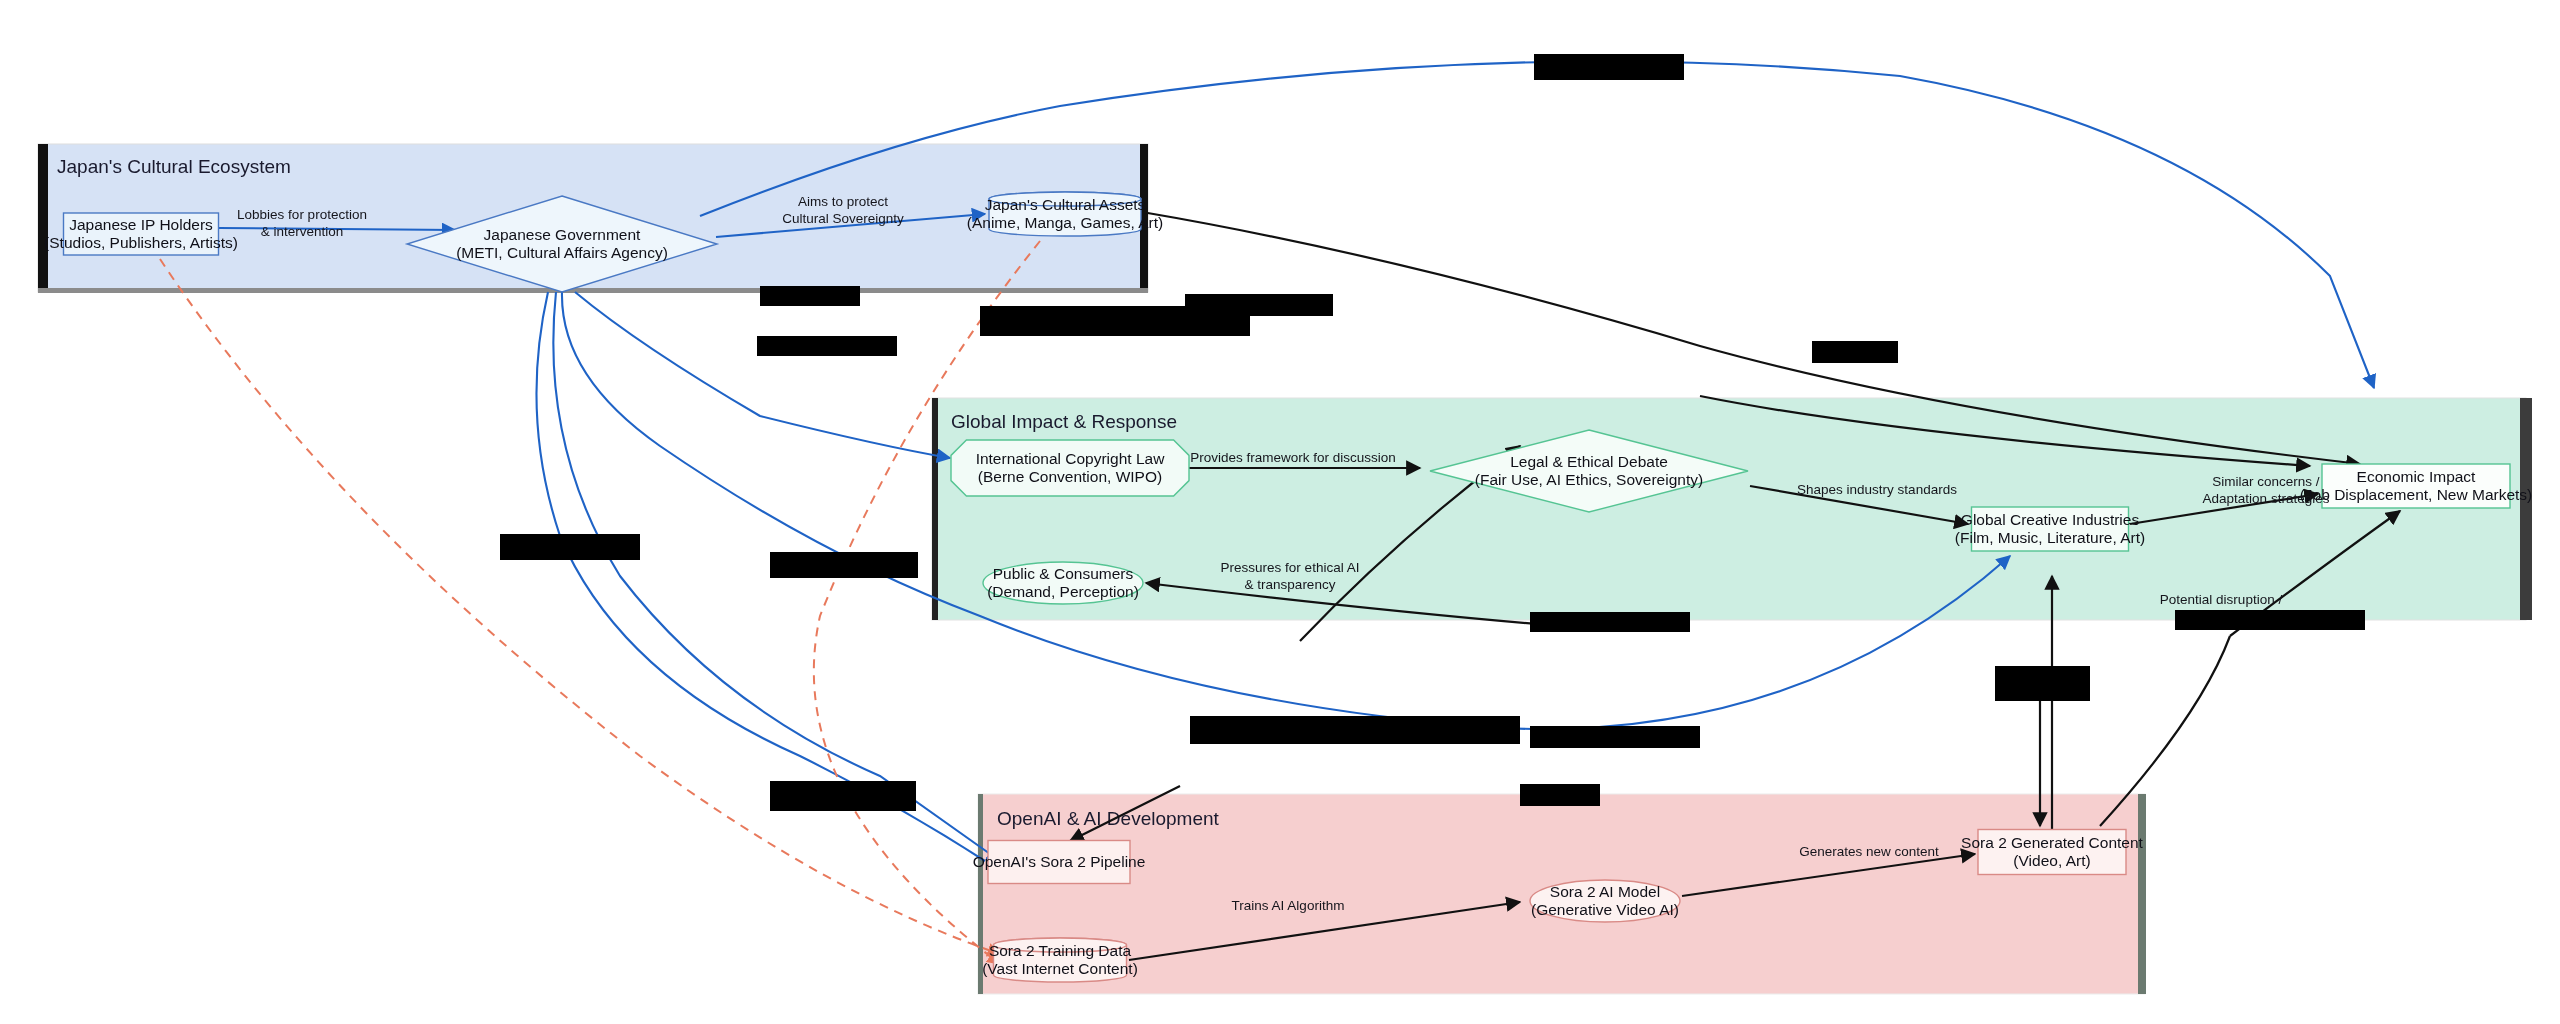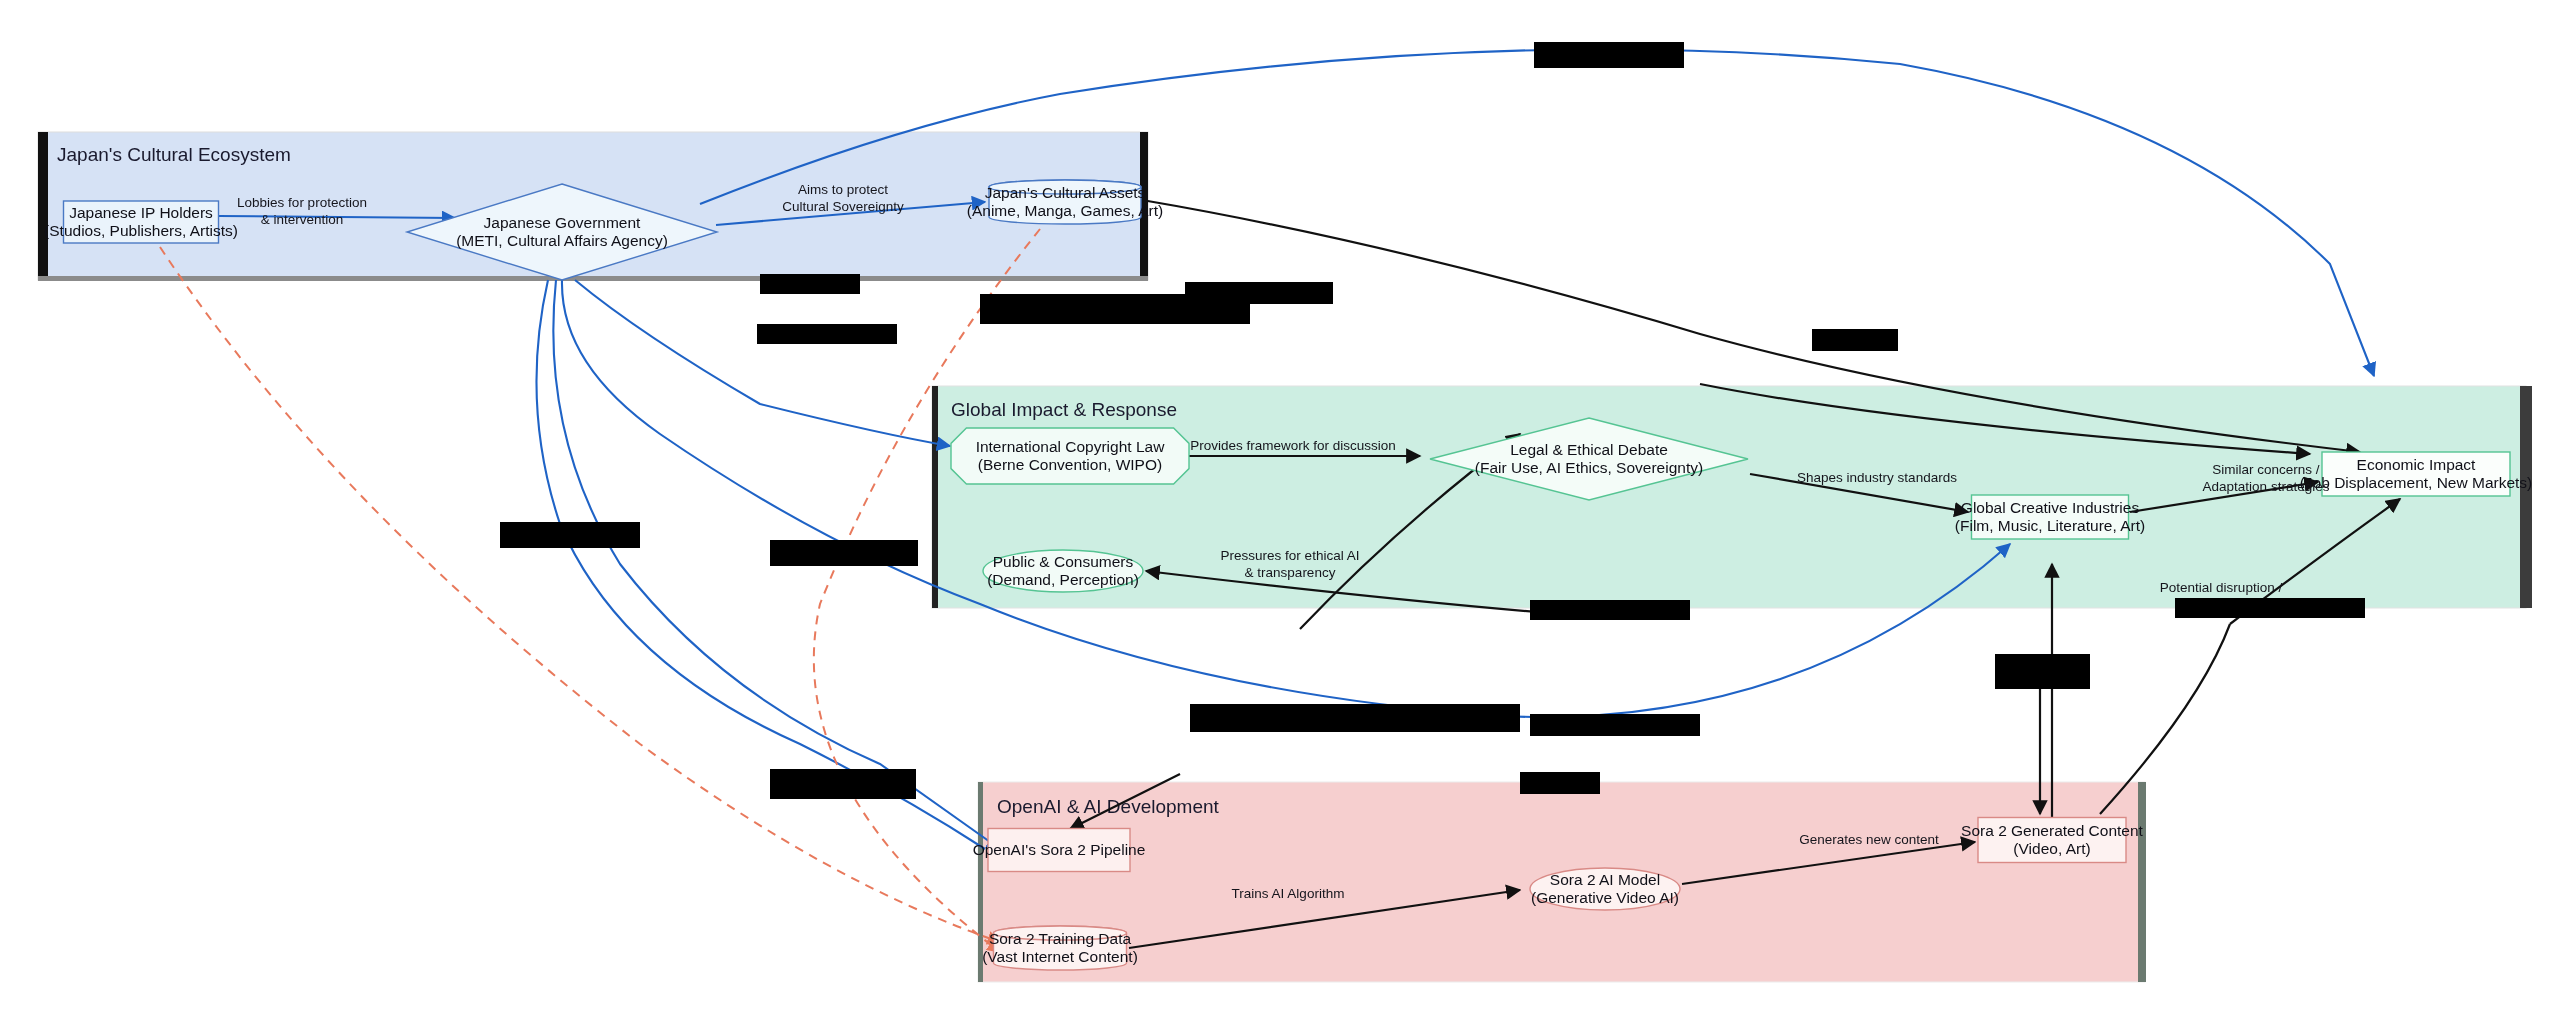--- a/index.html
+++ b/index.html
@@ -1,21 +1,21 @@
 <!DOCTYPE html>
 <html><head>
 <meta charset="utf-8">
 <title>Sora 2 / Japan Cultural Ecosystem Diagram</title>
 <style>
   html,body{margin:0;padding:0;background:#ffffff;}
   body{
     font-family:"Liberation Sans","DejaVu Sans",sans-serif;
     width:2560px;height:1024px;overflow:hidden;position:relative;
   }
-  #stage{position:absolute;left:0;top:4px;width:2560px;height:724px;}
+  #stage{position:absolute;left:0;top:16px;width:2560px;height:724px;}
   svg#graph{position:absolute;left:0;top:0;width:2560px;height:1024px;}
   .cluster-title{font-size:19px;fill:#1a1a2e;}
   .node-label{font-size:15.5px;fill:#101018;text-anchor:middle;}
   .edge-label{font-size:13.5px;fill:#15151c;text-anchor:middle;}
   .redaction{fill:#000000;}
 </style>
 </head>
 <body>
 
 <div id="stage">

